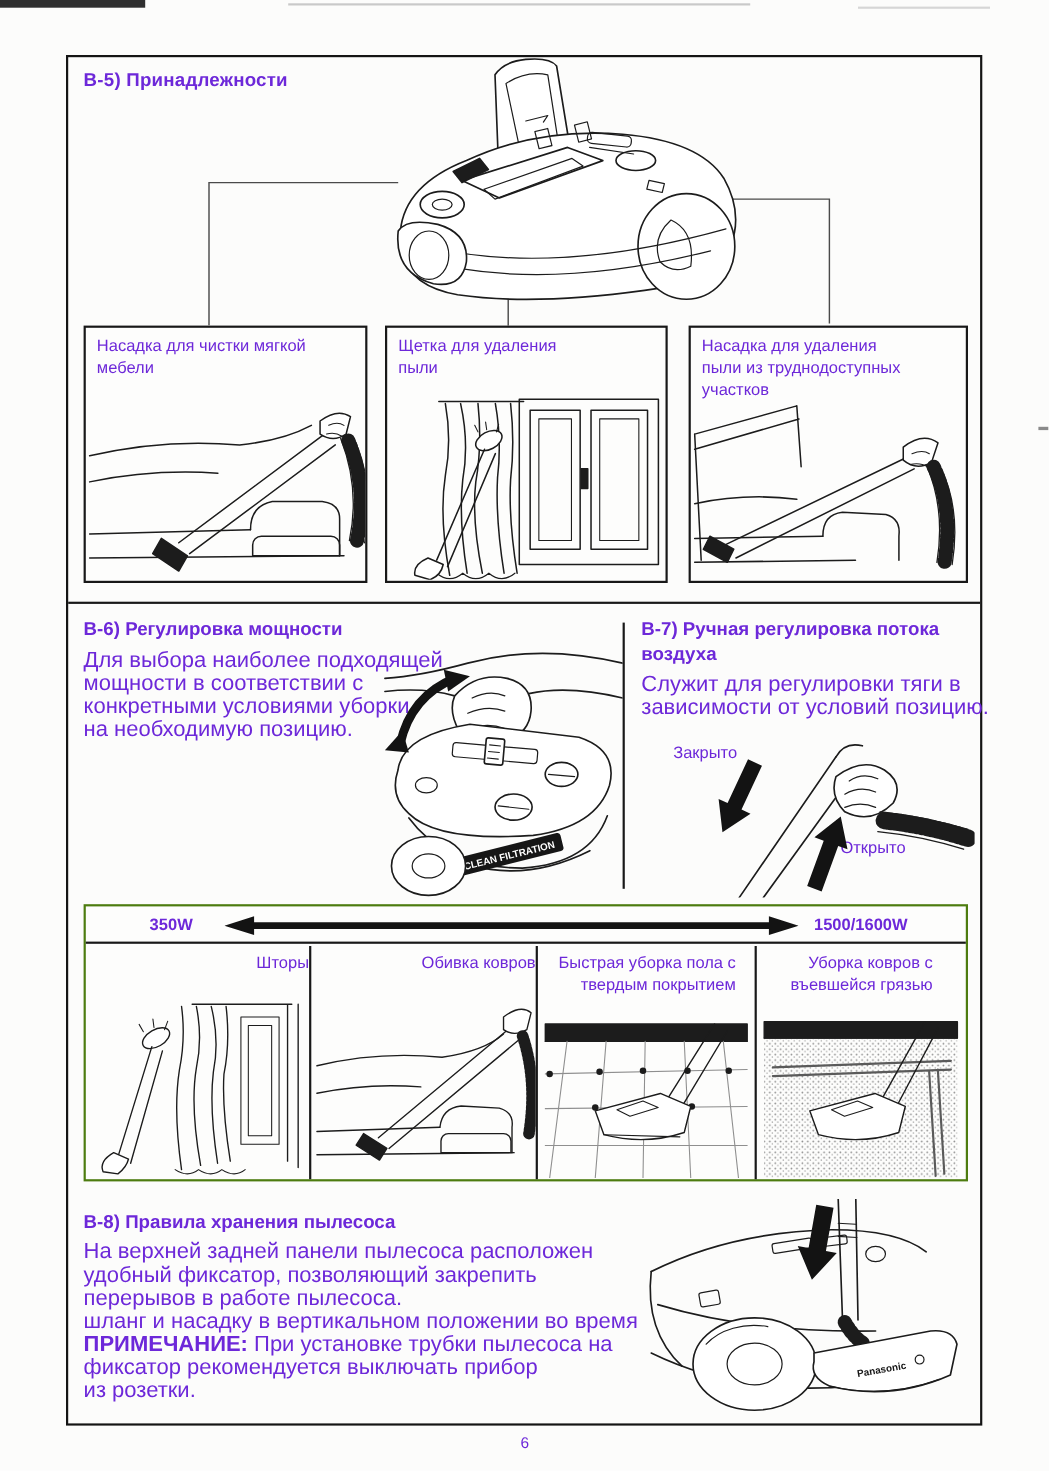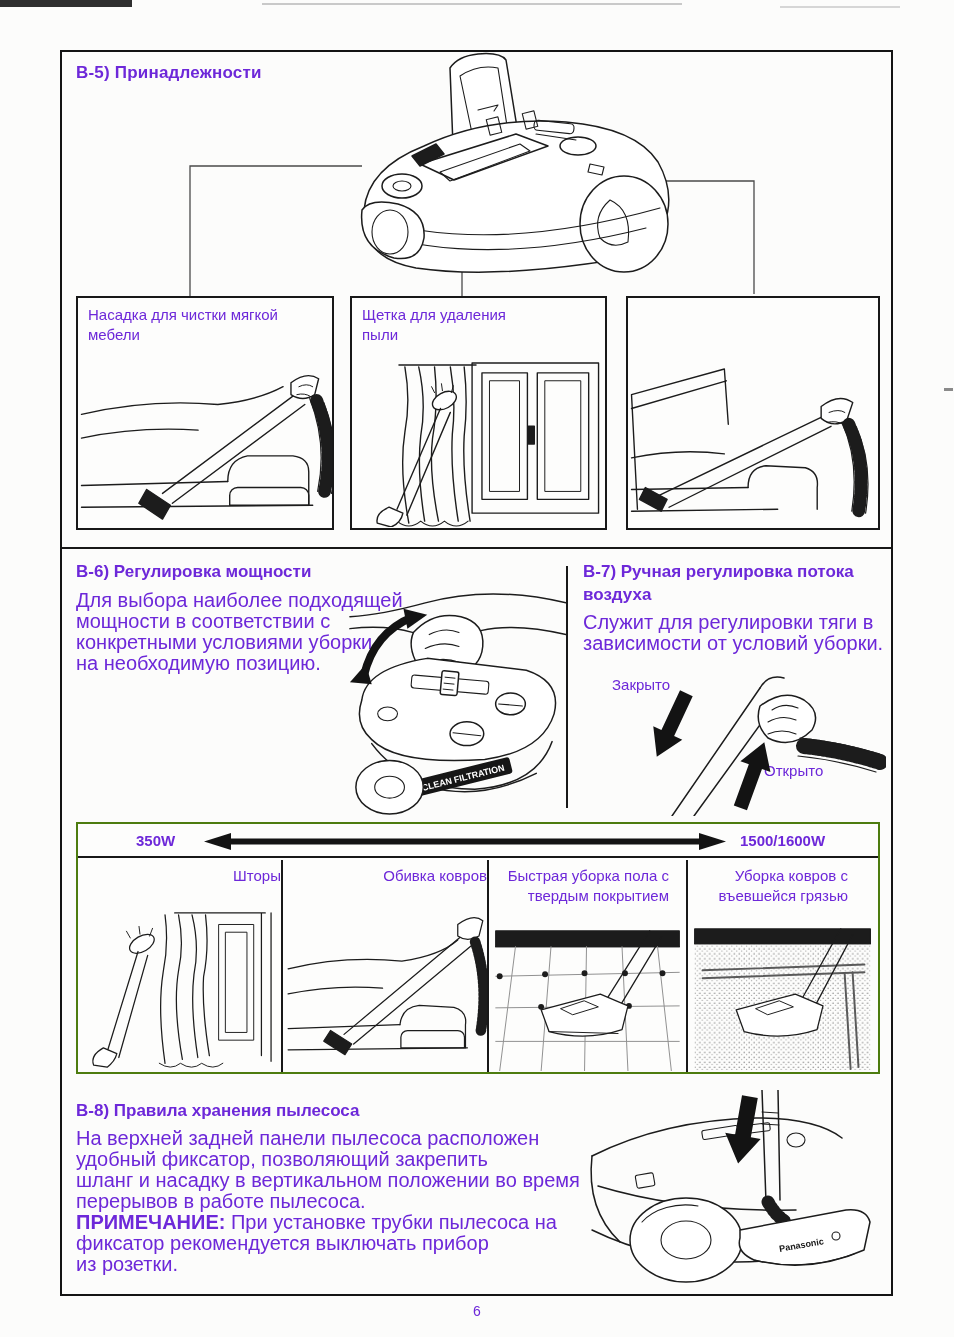--- a/index.html
+++ b/index.html
@@ -121,20 +121,21 @@
         <path d="M44,162 q12,10 24,0 q12,10 24,0 q12,10 24,0" stroke-width="1.1"></path>
         <ellipse cx="92" cy="40" rx="13" ry="8" transform="rotate(-28 92 40)" fill="#fff"></ellipse>
         <path d="M82,32 l-3,-6 M90,30 l-1,-7 M99,32 l2,-7" stroke-width="1"></path>
         <path d="M88,48 L44,150 M98,52 L54,156"></path>
         <path fill="#fff" d="M36,148 q-14,6 -12,16 l14,4 q10,-4 12,-14 Z"></path>
       </g>
     </svg>
   </div>
 
   <div class="abs acc-box" style="left:626px;width:254px;z-index:3;">
+    <div class="caption" style="max-width:200px;">Насадка для удаления пыли из труднодоступных участков</div>
     <svg class="acc-svg" height="160" viewBox="0 0 250 162" preserveAspectRatio="xMidYMax meet">
       <g stroke="#1c1c1c" fill="none" stroke-width="1.4" stroke-linecap="round" stroke-linejoin="round">
         <path d="M2,28 L96,2 M2,42 L98,14 M8,144 L2,28 M96,2 L100,58"></path>
         <path d="M2,92 Q50,82 96,88"></path>
         <path d="M2,124 L120,122 M2,146 L150,144"></path>
         <path d="M120,122 q0,-20 18,-22 l40,2 q14,4 12,20 l0,22"></path>
         <path d="M30,130 L196,50 M40,142 L204,60"></path>
         <path fill="#1c1c1c" d="M16,122 l22,12 -6,12 -22,-12 Z"></path>
         <path fill="#fff" d="M194,40 q18,-14 32,-4 l-6,18 q-14,8 -26,-2 Z"></path>
         <path d="M202,46 q10,-4 16,0 M200,56 q10,-2 16,2" stroke-width="1"></path>
@@ -180,21 +181,21 @@
         <text x="0" y="3.5" text-anchor="middle" font-size="9" font-weight="bold" fill="#ffffff" stroke="none">CLEAN FILTRATION</text>
       </g>
       <ellipse cx="48" cy="212" rx="34" ry="27" fill="#fff"></ellipse>
       <ellipse cx="48" cy="212" rx="15" ry="11" stroke-width="1.1"></ellipse>
     </g>
   </svg>
 
   <div class="abs h2" style="left:583px;top:560px;width:300px;line-height:23px;">В-7) Ручная регулировка потока воздуха</div>
   <div class="abs" style="left:583px;top:612px;">
     <div class="body-line">Служит для регулировки тяги в</div>
-    <div class="body-line">зависимости от условий уборки.</div>
+    <div class="body-line">зависимости от условий позицию.</div>
   </div>
   <div class="abs lbl" style="left:612px;top:676px;">Закрыто</div>
   <div class="abs lbl" style="left:764px;top:762px;">Открыто</div>
   <svg class="abs" style="left:588px;top:662px;" width="298" height="154" viewBox="0 0 298 154">
     <g stroke="#1c1c1c" fill="none" stroke-width="1.5" stroke-linecap="round" stroke-linejoin="round">
       <path d="M84,154 L172,26 M106,154 L190,38"></path>
       <path d="M172,26 Q180,12 196,16"></path>
       <path fill="#fff" d="M172,44 q24,-18 44,-6 q18,12 8,30 q-20,20 -44,8 q-14,-14 -8,-32 Z"></path>
       <path d="M184,48 q12,-8 26,-2 M180,60 q14,-8 28,-2 M180,72 q14,-6 28,0" stroke-width="1.1"></path>
       <path class="hose" d="M216,84 Q254,88 292,100" stroke-width="16" stroke-dasharray="2,2.8"></path>
@@ -299,22 +300,22 @@
         </svg>
       </div>
 
     </div>
   </div>
 
   <div class="abs h2" style="left:76px;top:1101px;">В-8) Правила хранения пылесоса</div>
   <div class="abs" style="left:76px;top:1128px;">
     <div class="body-line">На верхней задней панели пылесоса  расположен</div>
     <div class="body-line">удобный фиксатор, позволяющий закрепить</div>
+    <div class="body-line">перерывов в работе пылесоса.</div>
     <div class="body-line">шланг и насадку в вертикальном положении во время</div>
-    <div class="body-line">перерывов в работе пылесоса.</div>
     <div class="body-line"><b>ПРИМЕЧАНИЕ:</b>&nbsp;<span>При установке трубки пылесоса на</span></div>
     <div class="body-line">фиксатор рекомендуется выключать прибор</div>
     <div class="body-line">из розетки.</div>
   </div>
   <svg class="abs" style="left:584px;top:1090px;" width="300" height="202" viewBox="0 0 300 202">
     <g stroke="#1c1c1c" fill="none" stroke-width="1.5" stroke-linecap="round" stroke-linejoin="round">
       <path d="M8,66 Q80,30 172,28 Q232,28 258,48"></path>
       <path d="M8,66 Q2,120 36,152"></path>
       <path d="M8,140 Q90,180 192,170"></path>
       <path d="M14,96 Q100,122 212,120"></path>

